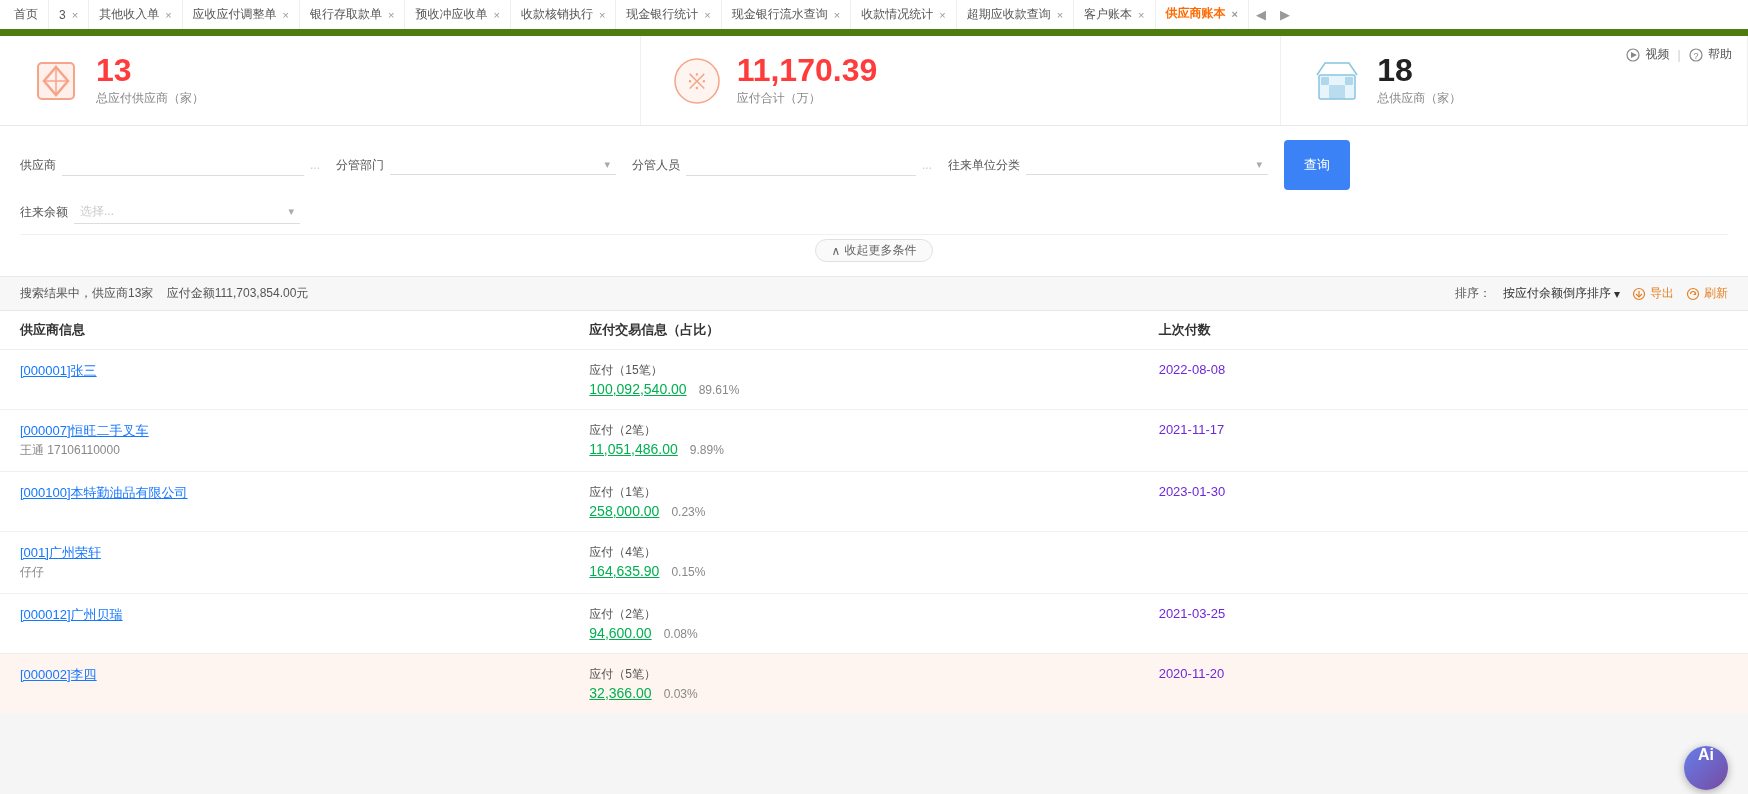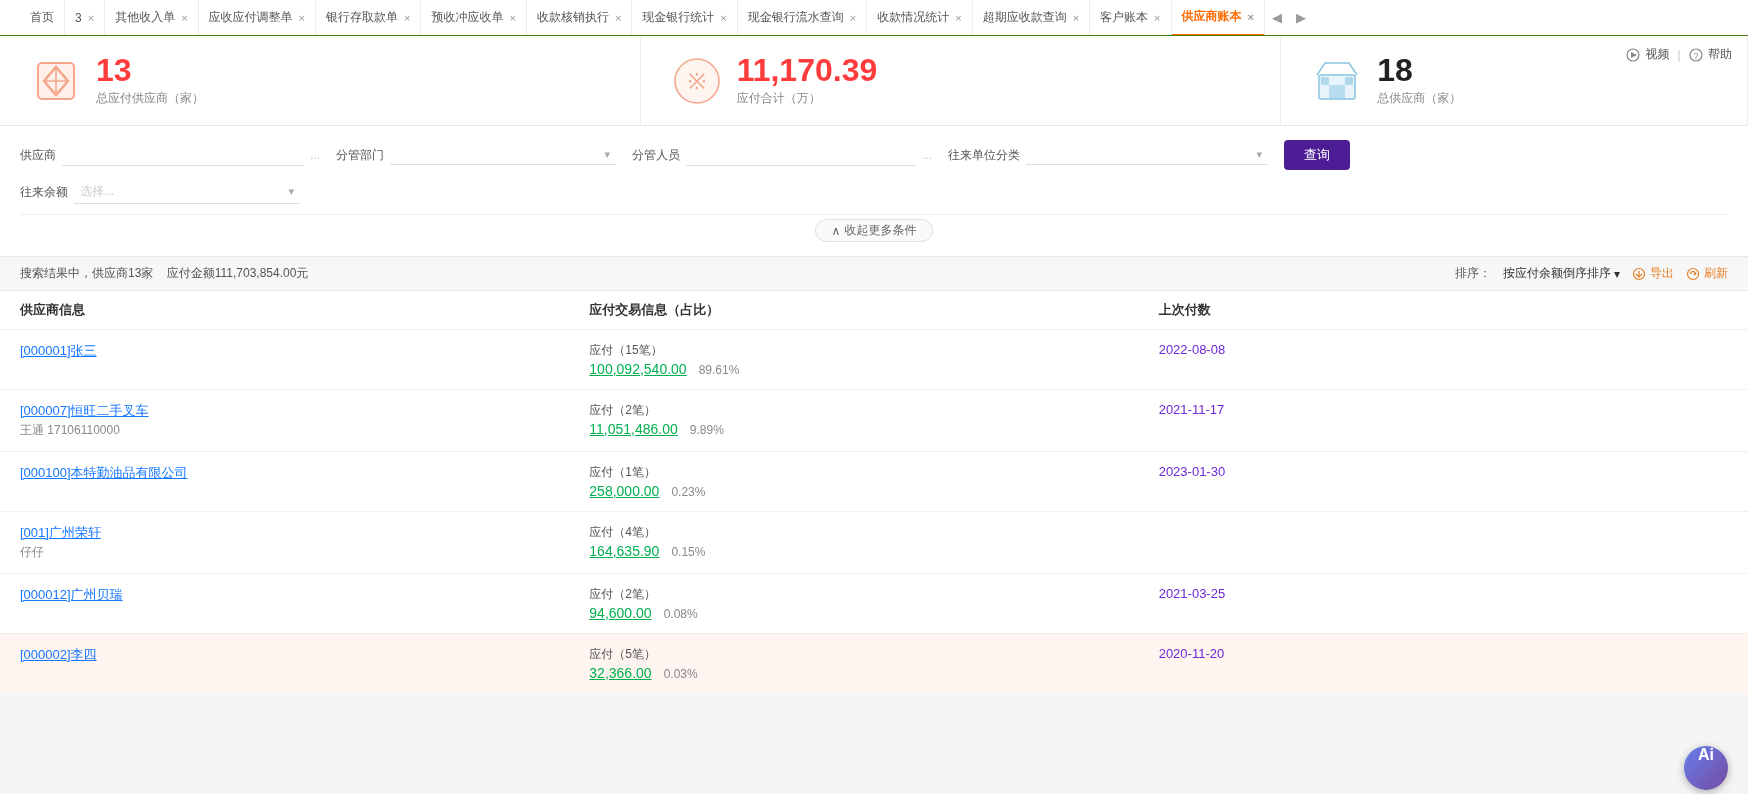--- a/index.html
+++ b/index.html
@@ -1,22 +1,22 @@
 <!DOCTYPE html>
 <html><head>
   <meta charset="utf-8">
   <style>
     * { box-sizing: border-box; margin: 0; padding: 0; }
     body { font-family: "Microsoft YaHei", "SimHei", Arial, sans-serif; font-size: 13px; background: #f5f5f5; color: #333; min-width: 1748px; }
 
     
     .top-nav {
       display: flex; align-items: center; background: #fff;
-      border-bottom: 1px solid #4d7c0f; height: 36px; overflow: hidden;
-      padding: 0 20px;
+      border-bottom: 7px solid #4d7c0f; height: 36px; overflow: hidden;
+      padding: 0 4px;
     }
     .nav-tab {
       display: flex; align-items: center; padding: 0 10px; height: 36px;
       font-size: 12px; white-space: nowrap; cursor: pointer; border-right: 1px solid #eee;
       color: #555; flex-shrink: 0;
     }
     .nav-tab.active { color: #ff6a00; border-bottom: 2px solid #ff6a00; font-weight: bold; }
     .nav-tab .close-x { margin-left: 6px; color: #999; font-size: 11px; cursor: pointer; }
     .nav-arrow { width: 24px; height: 36px; display: flex; align-items: center; justify-content: center; cursor: pointer; color: #999; flex-shrink: 0; }
 
@@ -55,22 +55,22 @@
       cursor: pointer;
     }
     .filter-input-dots { color: #ccc; font-size: 12px; }
     .filter-select {
       flex: 1; border: none; border-bottom: 1px solid #ddd; outline: none;
       font-size: 12px; color: #333; padding: 3px 6px; background: transparent;
       cursor: pointer; display: flex; align-items: center; justify-content: space-between;
     }
     .dropdown-arrow { color: #aaa; font-size: 11px; }
     .query-btn {
-      background: #4c1d95; color: #fff; border: none; border-radius: 4px;
-      padding: 6px 20px; font-size: 13px; cursor: pointer; white-space: nowrap; flex-shrink: 0;
+      background: #3b82f6; color: #fff; border: none; border-radius: 4px;
+      padding: 16px 20px; font-size: 13px; cursor: pointer; white-space: nowrap; flex-shrink: 0;
     }
     .collapse-bar {
       display: flex; justify-content: center; padding: 4px 0;
       border-top: 1px solid #f0f0f0; margin-top: 4px;
     }
     .collapse-btn {
       font-size: 12px; color: #666; cursor: pointer; display: flex; align-items: center; gap: 4px;
       border: 1px solid #e0e0e0; border-radius: 12px; padding: 2px 16px; background: #fafafa;
     }
 

